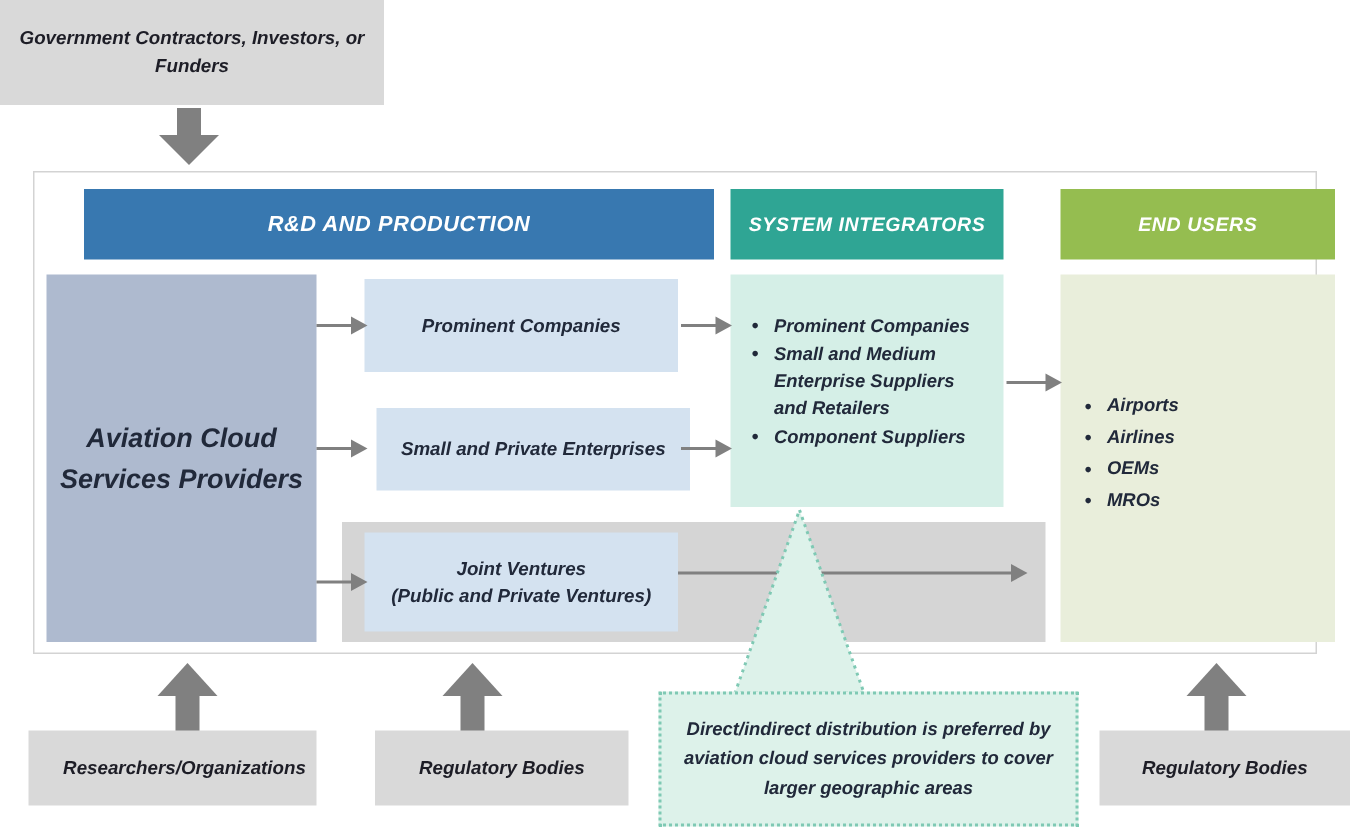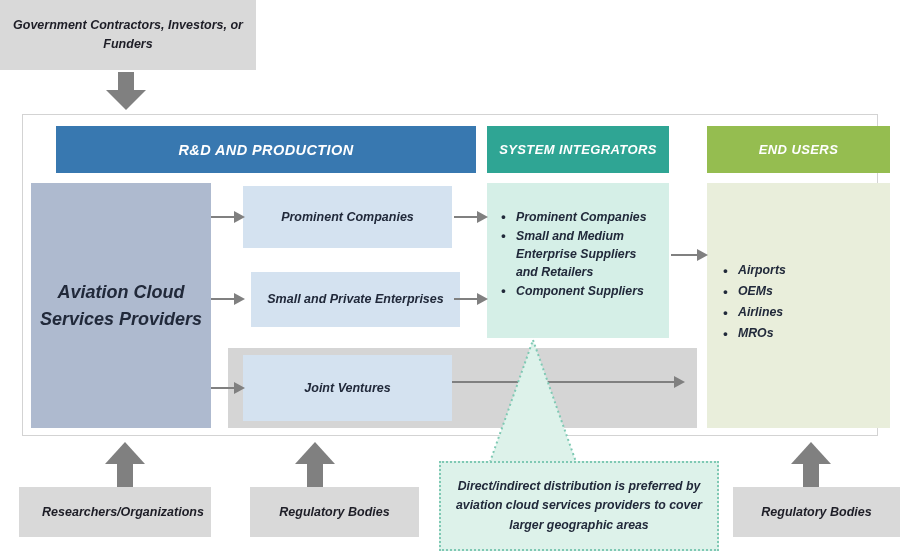--- a/index.html
+++ b/index.html
@@ -193,36 +193,37 @@
 
 <div class="abs lbox lb-prom">
   <span>Prominent Companies</span>
 </div>
 <div class="abs lbox lb-small">
   <span>Small and Private Enterprises</span>
 </div>
 <div class="abs lbox lb-jv">
   <span>
     <span>Joint Ventures</span><br>
+    <span>(Public and Private Ventures)</span>
   </span>
 </div>
 
 <div class="abs si-body">
   <ul class="blist">
     <li>Prominent Companies</li>
     <li>Small and Medium Enterprise Suppliers and Retailers</li>
     <li>Component Suppliers</li>
   </ul>
 </div>
 
 <div class="abs eu-body">
   <ul class="blist">
     <li>Airports</li>
+    <li>Airlines</li>
     <li>OEMs</li>
-    <li>Airlines</li>
     <li>MROs</li>
   </ul>
 </div>
 
 <div class="abs harrow ar1">
     <div class="shaft"></div>
     <div class="head"></div>
   </div>
 <div class="abs harrow ar2">
     <div class="shaft"></div>

